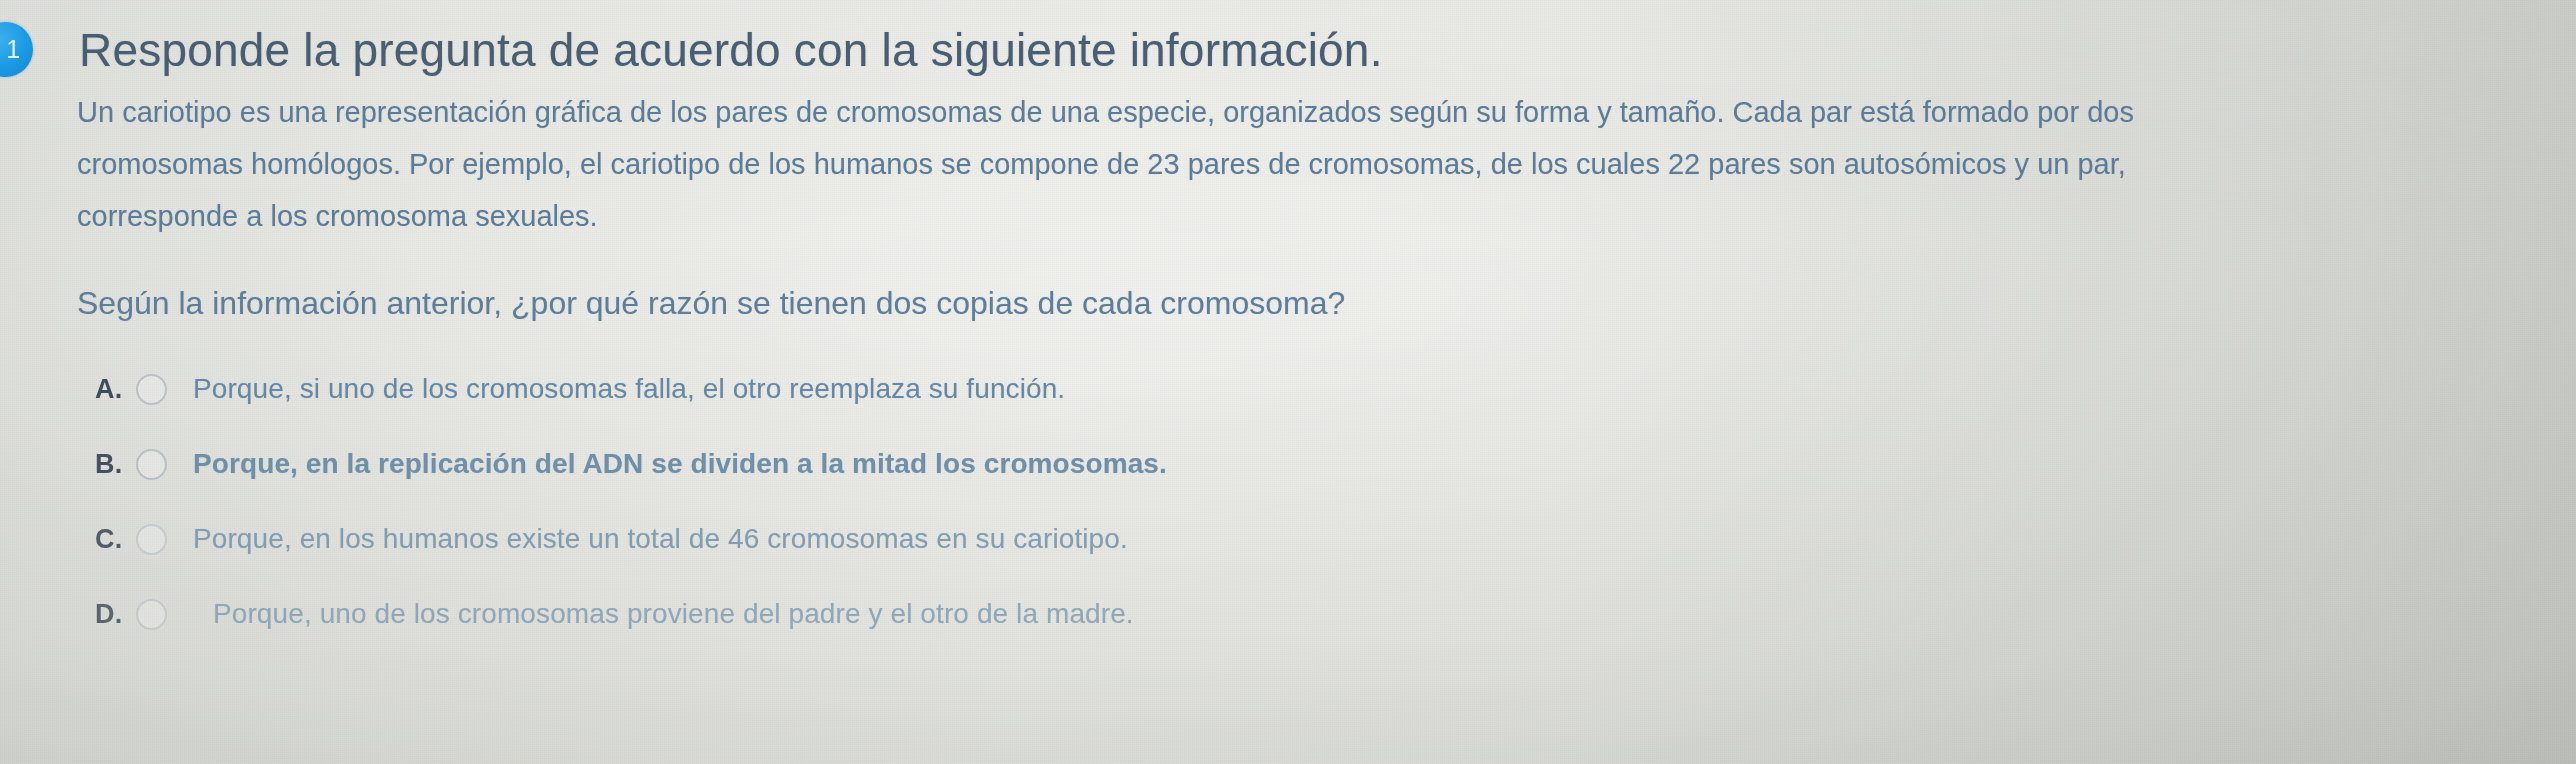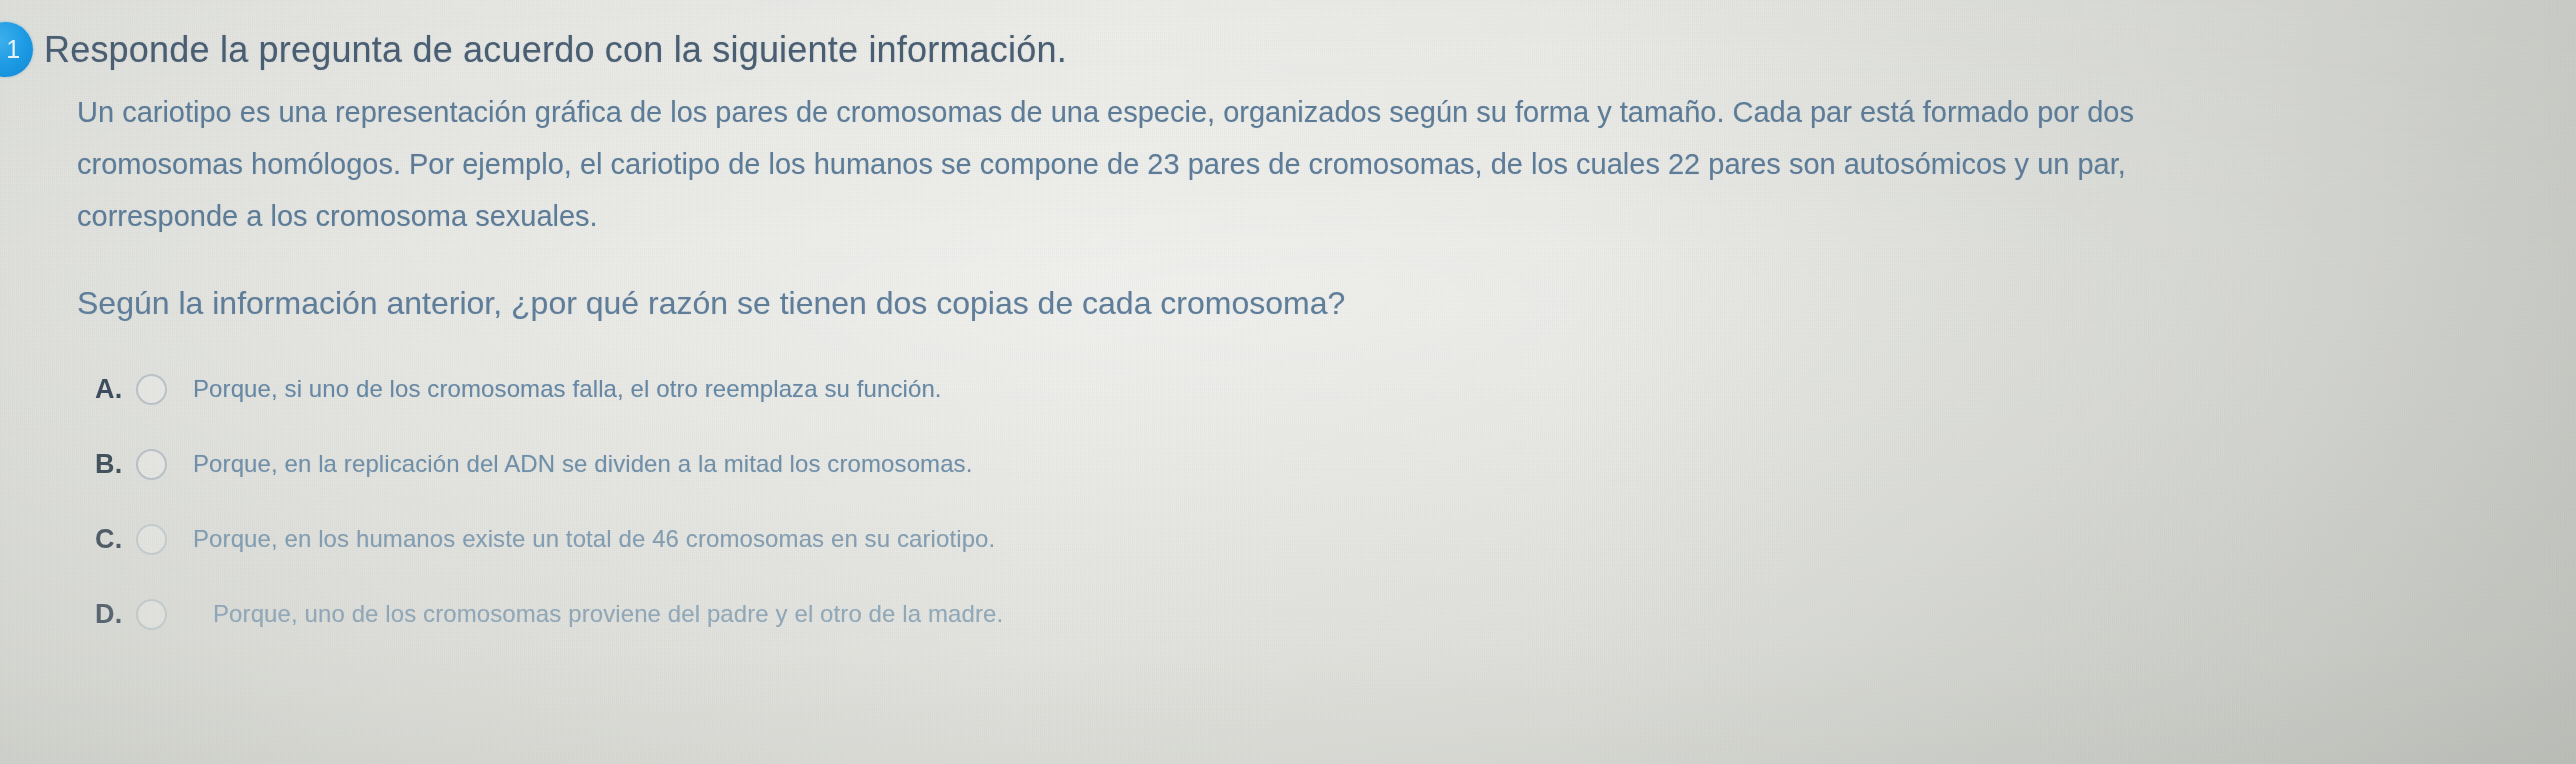--- a/index.html
+++ b/index.html
@@ -74,22 +74,22 @@
     font-size: 25px;
     line-height: 55px;
     text-align: center;
     font-weight: 400;
     letter-spacing: 0.5px;
     box-shadow: 0 0 3px rgba(20,120,190,0.35);
   }
   .badge span { position: relative; left: 8px; }
 
   .header-text {
-    margin-left: 11px;
-    font-size: 36px;
+    margin-left: 46px;
+    font-size: 46px;
     color: #4b5f74;
     letter-spacing: 0.2px;
     white-space: nowrap;
     text-shadow: 0 0 1.2px rgba(90,110,130,0.35);
   }
 
   
   .passage {
     position: absolute;
     left: 77px;
@@ -141,30 +141,30 @@
     width: 31px;
     height: 31px;
     margin-right: 26px;
     border-radius: 50%;
     border: 2px solid rgba(120,140,160,0.40);
     background: rgba(255,255,255,0.22);
     box-sizing: border-box;
   }
   .option-text {
     flex: 1 1 auto;
-    font-size: 24px;
+    font-size: 28px;
     color: #6b89a4;
     white-space: nowrap;
     letter-spacing: 0.1px;
     text-shadow: 0 0 1.1px rgba(120,145,170,0.28);
   }
 
   
   .option:nth-child(1) .option-text { color: #688aa6; }
-  .option:nth-child(2) .option-text { color: #7191aa; }
+  .option:nth-child(2) .option-text { color: #7191aa; font-weight: bold; }
   .option:nth-child(2) .option-letter { color: #44535f; }
   .option:nth-child(3) .option-text { color: #7f9bb1; opacity: .94; }
   .option:nth-child(3) .option-letter { color: #4a5865; opacity: .95; }
   .option:nth-child(4) .option-text { color: #8ba4b7; opacity: .90; margin-left: 20px; }
   .option:nth-child(4) .option-letter { color: #505d69; opacity: .92; }
   .option:nth-child(3) .option-radio,
   .option:nth-child(4) .option-radio { border-color: rgba(135,155,172,0.32); }
 </style>
 </head>
 <body>

